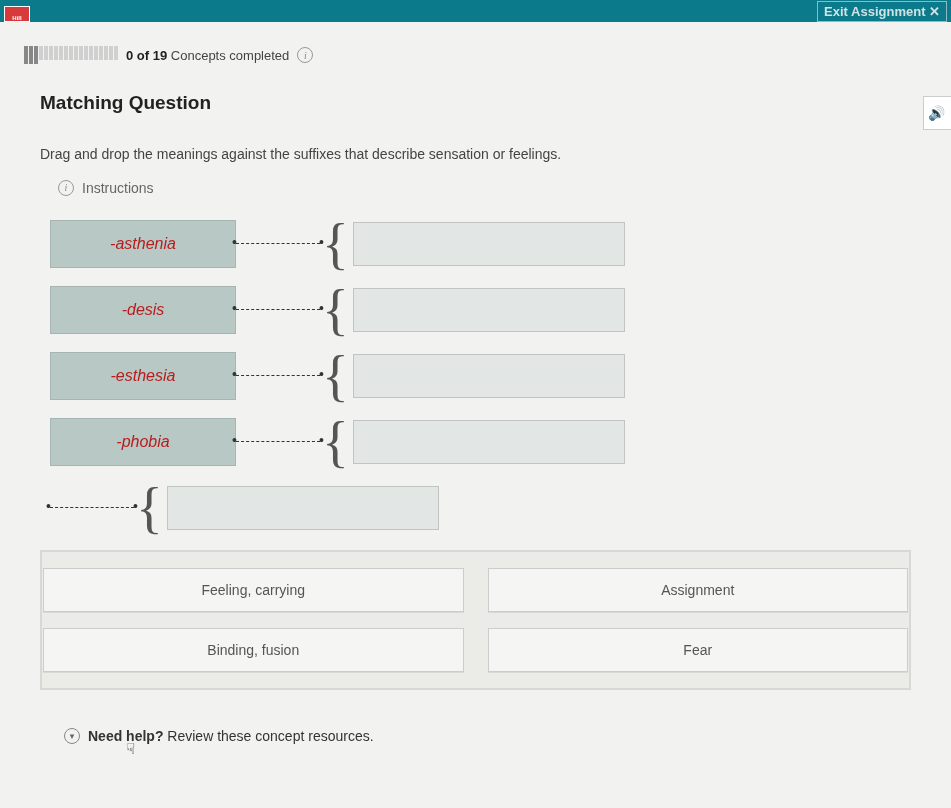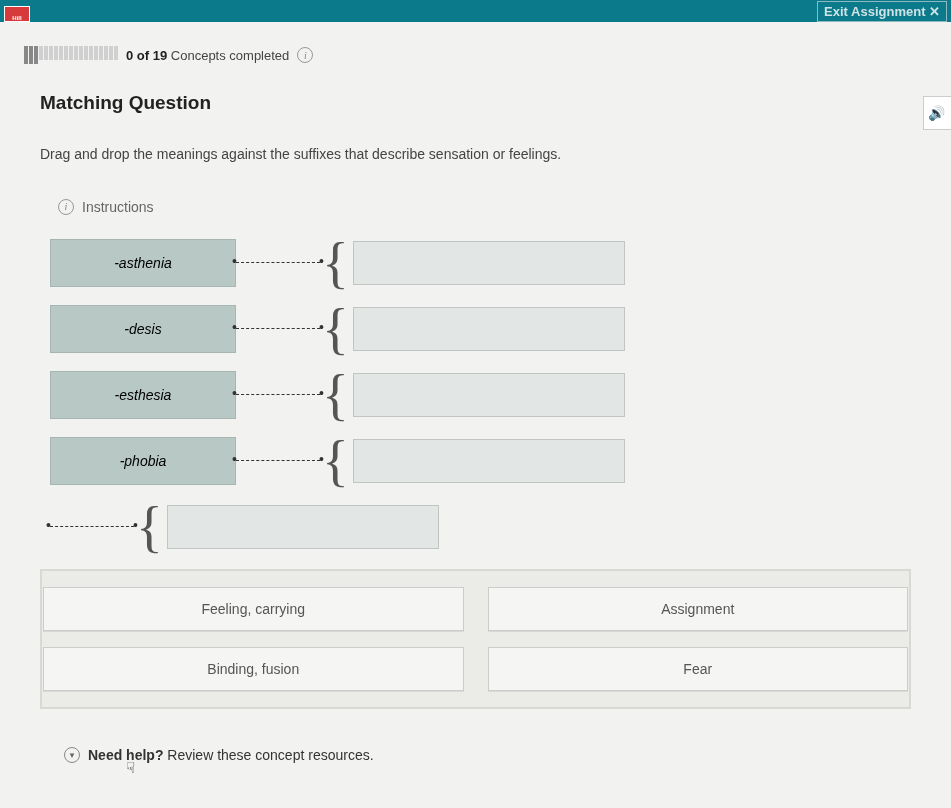--- a/index.html
+++ b/index.html
@@ -103,21 +103,21 @@
     }
     .qtitle {
       font-size: 19px;
       font-weight: bold;
       color: #222;
       margin-bottom: 32px;
     }
     .qprompt {
       font-size: 14px;
       color: #444;
-      margin-bottom: 34px;
+      margin-bottom: 15px;
     }
     .instructions-link {
       display: inline-flex;
       align-items: center;
       gap: 8px;
       font-size: 14px;
       color: #666;
       margin-left: 18px;
       margin-bottom: 24px;
       cursor: pointer;
@@ -131,22 +131,22 @@
     }
     .suffix-box {
       width: 186px;
       height: 48px;
       background: #b8c8c5;
       border: 1px solid #a6b5b2;
       display: flex;
       align-items: center;
       justify-content: center;
       font-style: italic;
-      font-size: 14px;
-      color: #000000;
+      font-size: 16px;
+      color: #b91c1c;
     }
     .connector {
       width: 84px;
       height: 1px;
       border-top: 1.5px dashed #333;
       position: relative;
     }
     .connector::before {
       content: "•";
       position: absolute;

